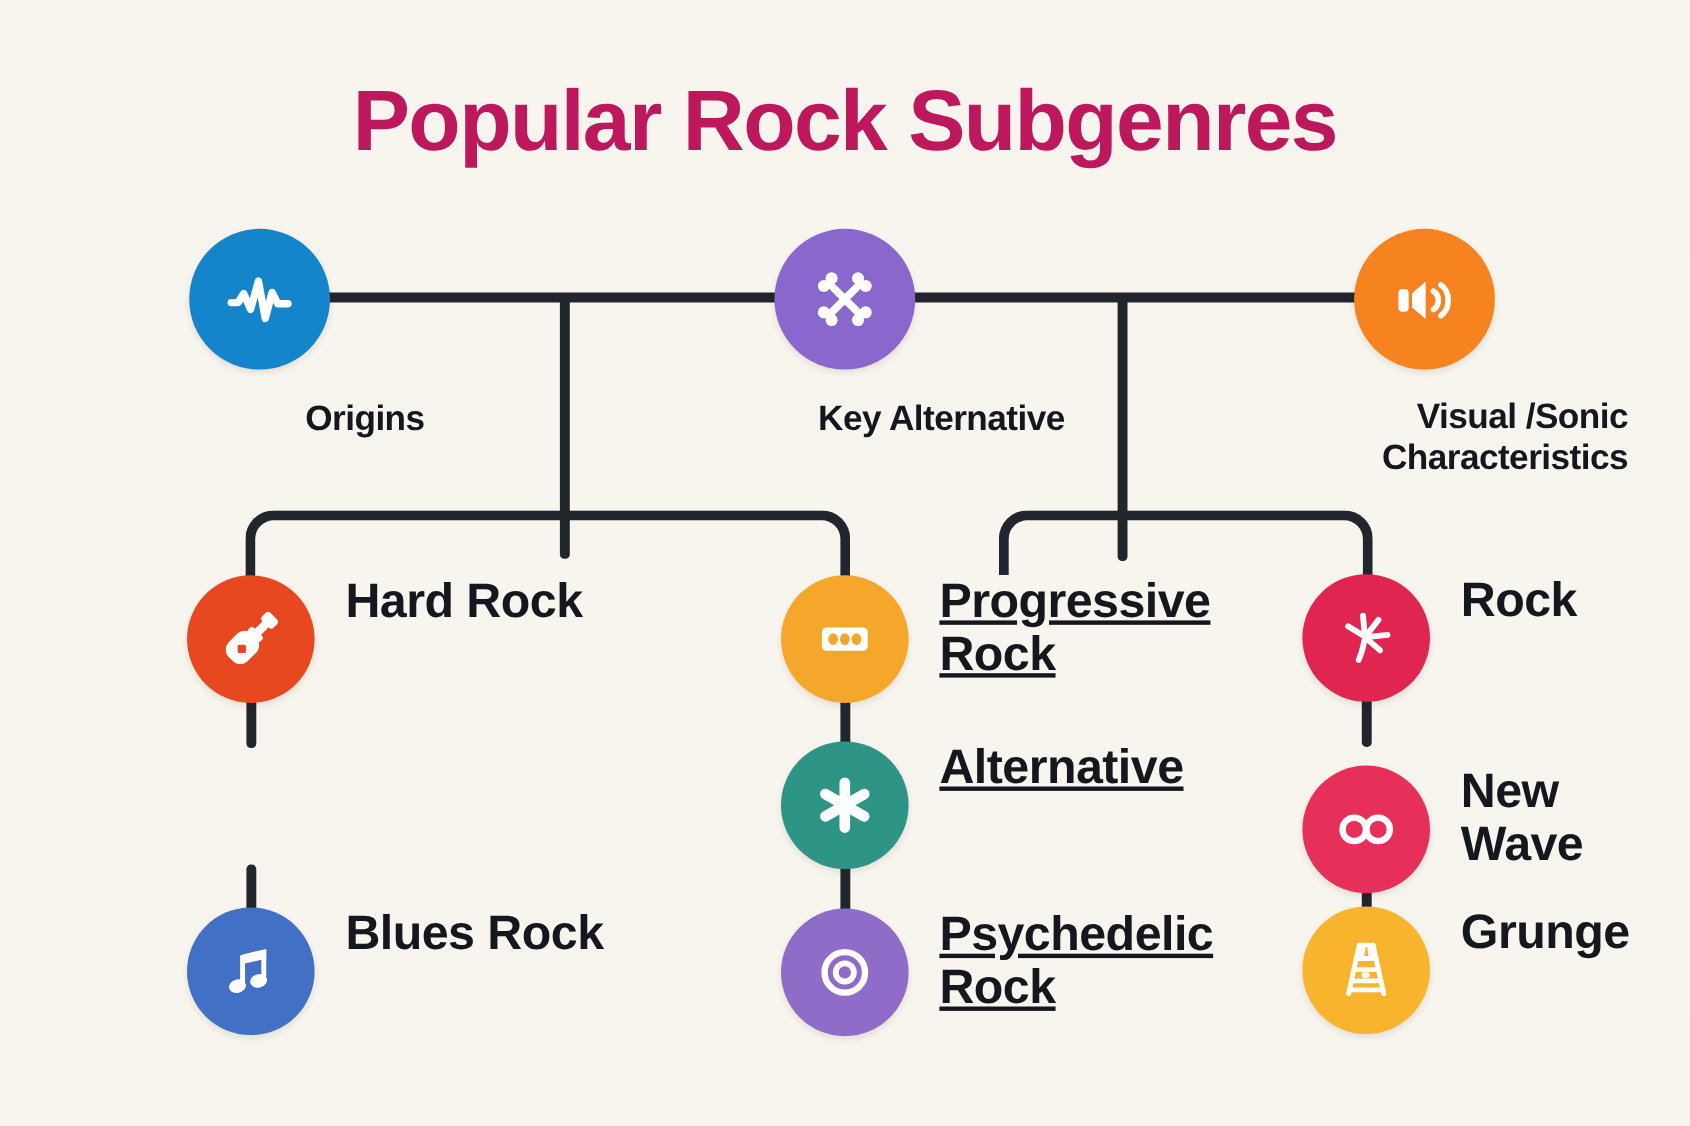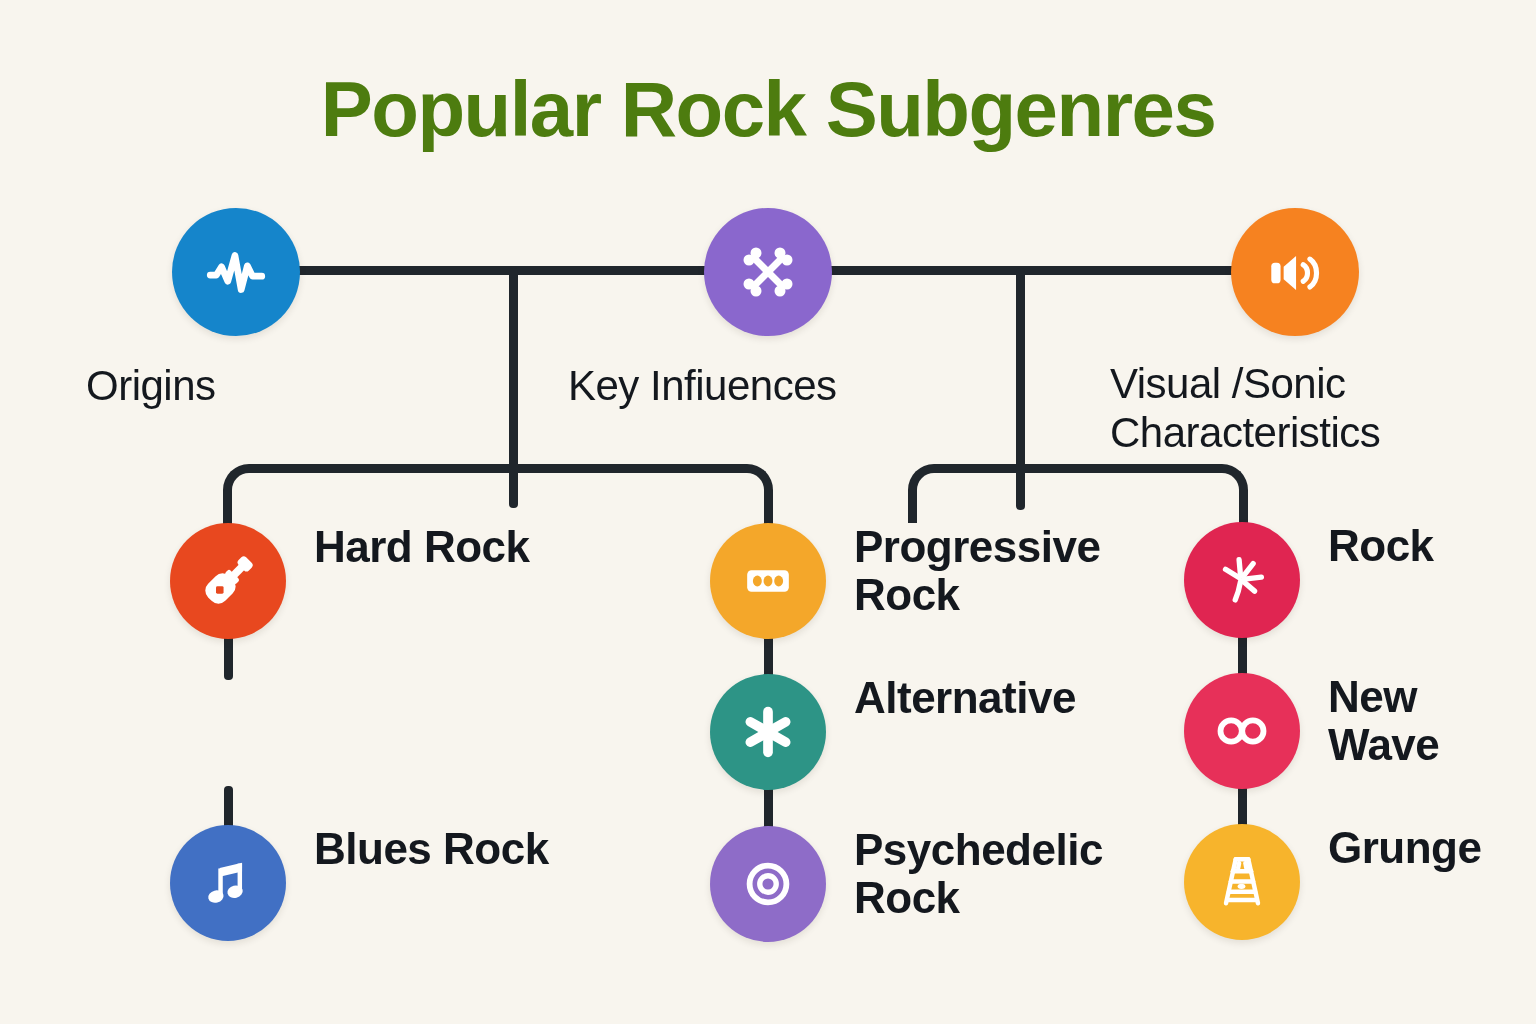--- a/index.html
+++ b/index.html
@@ -4,43 +4,43 @@
 <style>
   html,body{margin:0;padding:0;}
   #canvas{
     position:relative;width:1536px;height:1024px;overflow:hidden;
     background:#f8f5ee;
     font-family:"Liberation Sans", sans-serif;
     color:#14181e;
   }
   .title{
     position:absolute;top:64px;left:0;width:100%;text-align:center;
-    font-size:78px;font-weight:800;letter-spacing:-1.5px;color:#4d7c0f;
+    font-size:78px;font-weight:800;letter-spacing:-1.5px;color:#be185d;
   }
   .line{position:absolute;background:#20262c;border-radius:4px;z-index:1;}
   .bracket{
     position:absolute;z-index:1;
     border:9px solid #20262c;border-bottom:none;
     border-radius:26px 26px 0 0;box-sizing:border-box;
   }
   .circle{
     border-radius:50%;display:flex;align-items:center;justify-content:center;
     z-index:2;box-shadow:0 3px 7px rgba(40,30,10,.10);
   }
   .abs{position:absolute;}
   .big{width:128px;height:128px;}
   .small{width:116px;height:116px;flex:0 0 116px;}
   .top-label{
-    position:absolute;text-align:left;font-weight:400;font-size:42px;
+    position:absolute;text-align:right;font-weight:700;font-size:32px;
     line-height:1.16;letter-spacing:-.5px;z-index:2;
   }
   .row{position:absolute;display:flex;align-items:flex-start;gap:28px;height:116px;z-index:2;}
   .row-label{font-size:44px;font-weight:700;line-height:1.1;letter-spacing:-.5px;}
   .w-wide{white-space:nowrap;}
-  .w-mid{max-width:285px;}
+  .w-mid{max-width:285px;text-decoration:underline;}
   .w-narrow{max-width:175px;}
   svg{display:block;}
 </style>
 </head>
 <body>
 
 <div id="canvas" style="background-color: rgb(248, 245, 238);">
 
   <div class="title">Popular Rock Subgenres</div>
 
@@ -73,21 +73,21 @@
           <circle cx="20" cy="13" r="5.5" stroke="none"></circle>
         <circle cx="44" cy="13" r="5.5" stroke="none"></circle>
           <circle cx="51" cy="20" r="5.5" stroke="none"></circle>
         <circle cx="13" cy="44" r="5.5" stroke="none"></circle>
           <circle cx="20" cy="51" r="5.5" stroke="none"></circle>
         <circle cx="44" cy="51" r="5.5" stroke="none"></circle>
           <circle cx="51" cy="44" r="5.5" stroke="none"></circle>
       </g>
     </svg>
   </div>
-  <div class="top-label" style="left:568px;top:362px;width:400px">Key Infiuences</div>
+  <div class="top-label" style="left:568px;top:362px;width:400px">Key Alternative</div>
 
   <div class="circle big abs" style="left: 1231px; top: 208px; background-color: rgb(246, 130, 32); color: rgb(246, 130, 32);">
     <svg width="66" height="66" viewBox="0 0 64 64">
       <rect x="9" y="23" width="9" height="20" rx="3.5" fill="#fff"></rect>
       <path d="M21 27 L33 16.5 L33 49.5 L21 39 Z" fill="#fff"></path>
       <path d="M40 25 C45.5 28.5 45.5 37.5 40 41" stroke="#fff" stroke-width="5" fill="none" stroke-linecap="round"></path>
       <path d="M46.5 19.5 C55 25.5 55 40.5 46.5 46.5" stroke="#fff" stroke-width="5" fill="none" stroke-linecap="round"></path>
     </svg>
   </div>
   <div class="top-label" style="left:1110px;top:360px;width:370px">Visual /Sonic Characteristics</div>
@@ -167,21 +167,21 @@
           <path d="M34.5 31 L52 29"></path>
           <path d="M34 34 L45 43.5"></path>
           <path d="M30.5 33.5 q-2 11 -5.5 19"></path>
           <path d="M28.8 29.5 L15 21"></path>
         </g>
       </svg>
     </div>
     <div class="row-label w-narrow">Rock</div>
   </div>
 
-  <div class="row" style="left:1184px;top:673px">
+  <div class="row" style="left:1184px;top:696px">
     <div class="circle small" style="background-color: rgb(231, 48, 89); color: rgb(231, 48, 89);">
       <svg width="62" height="62" viewBox="0 0 64 64">
         <circle cx="20.8" cy="32" r="11" stroke="#fff" stroke-width="6" fill="none"></circle>
         <circle cx="43.2" cy="32" r="11" stroke="#fff" stroke-width="6" fill="none"></circle>
       </svg>
     </div>
     <div class="row-label w-narrow">New Wave</div>
   </div>
 
   <div class="row" style="left:1184px;top:824px">

